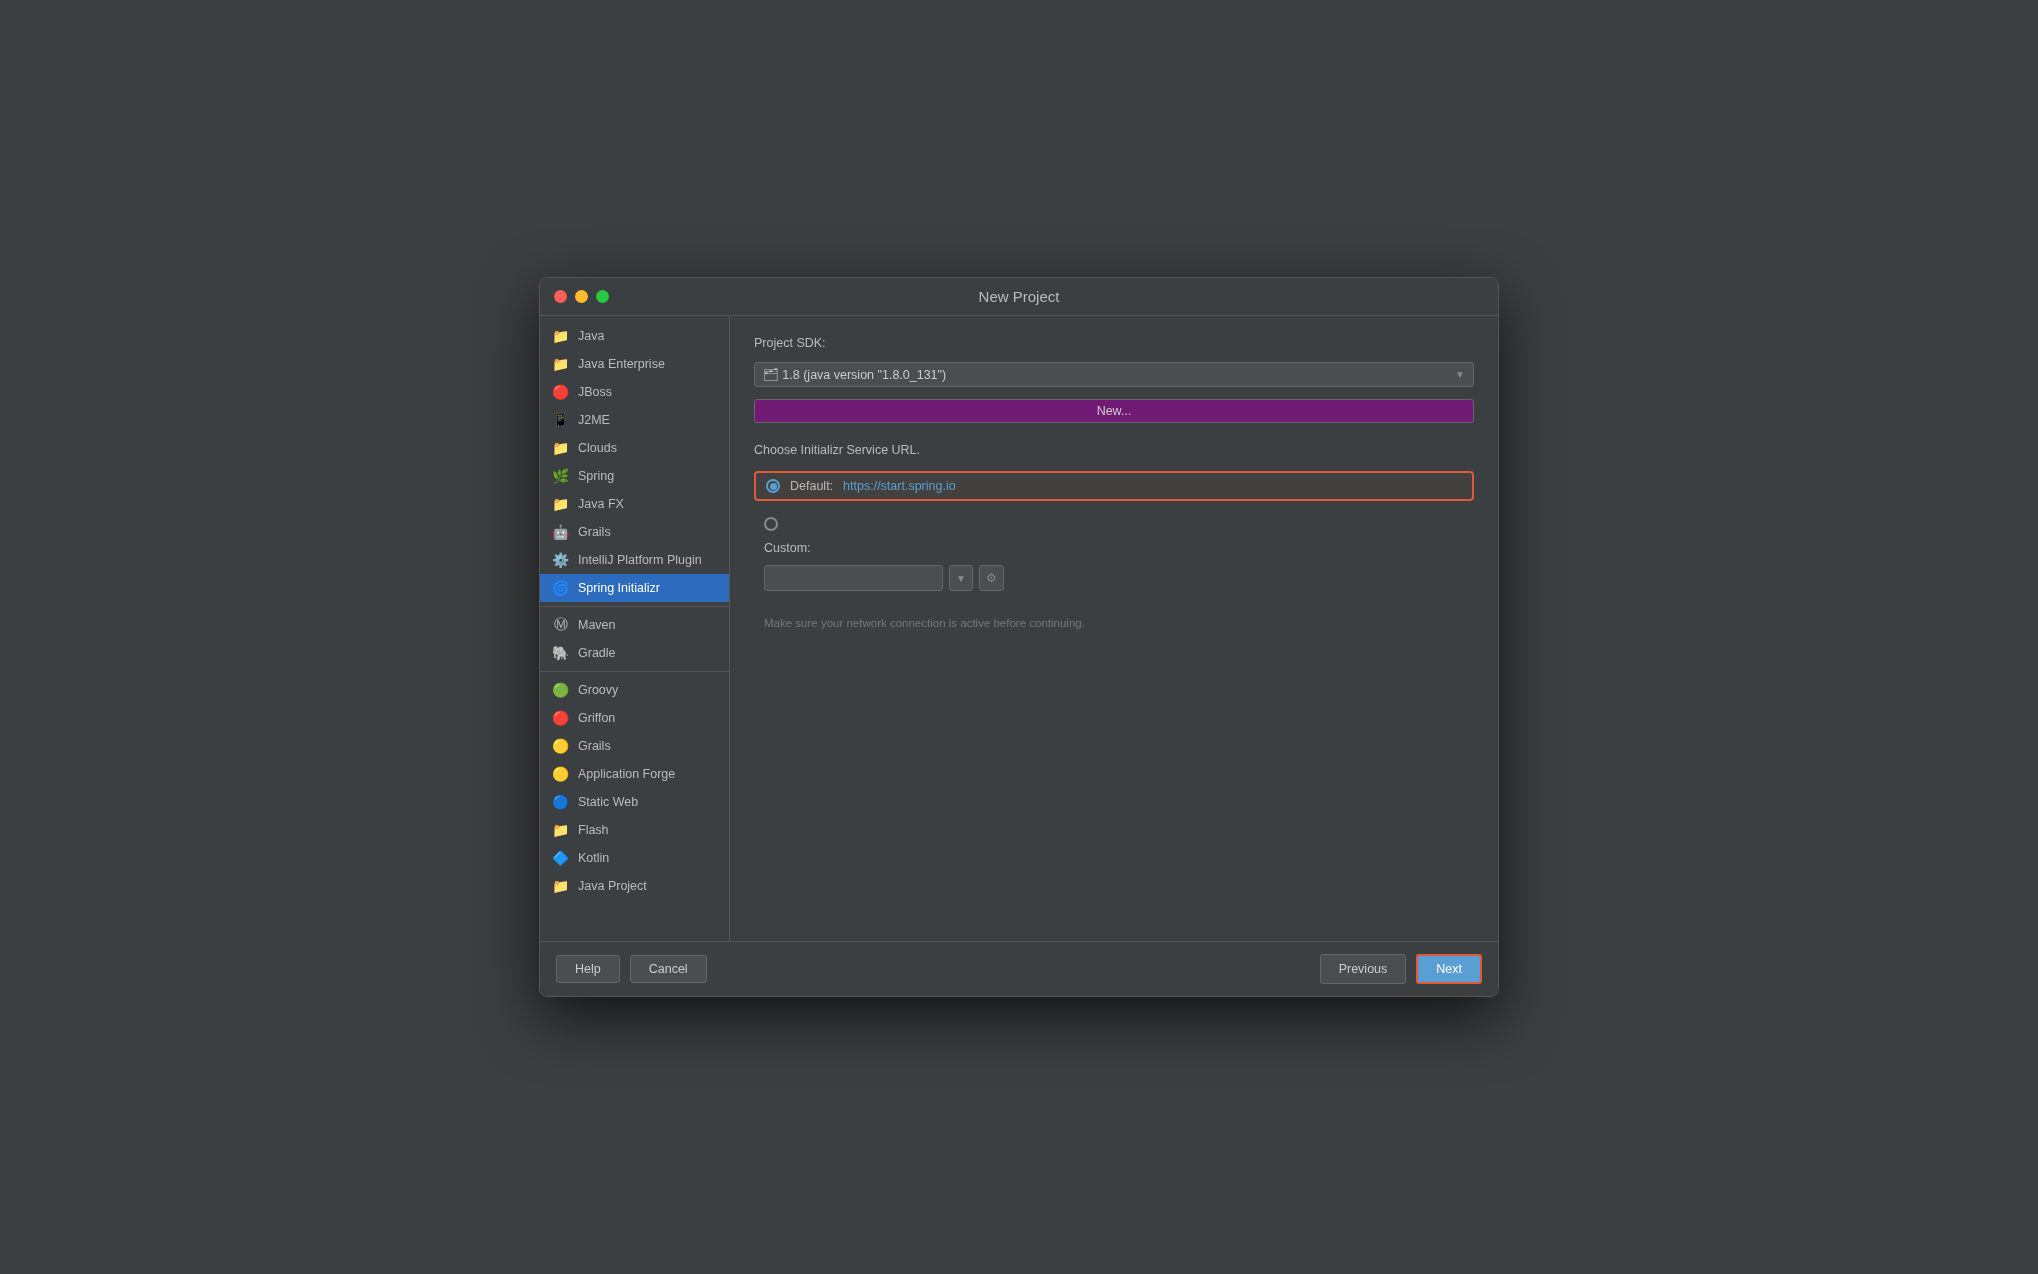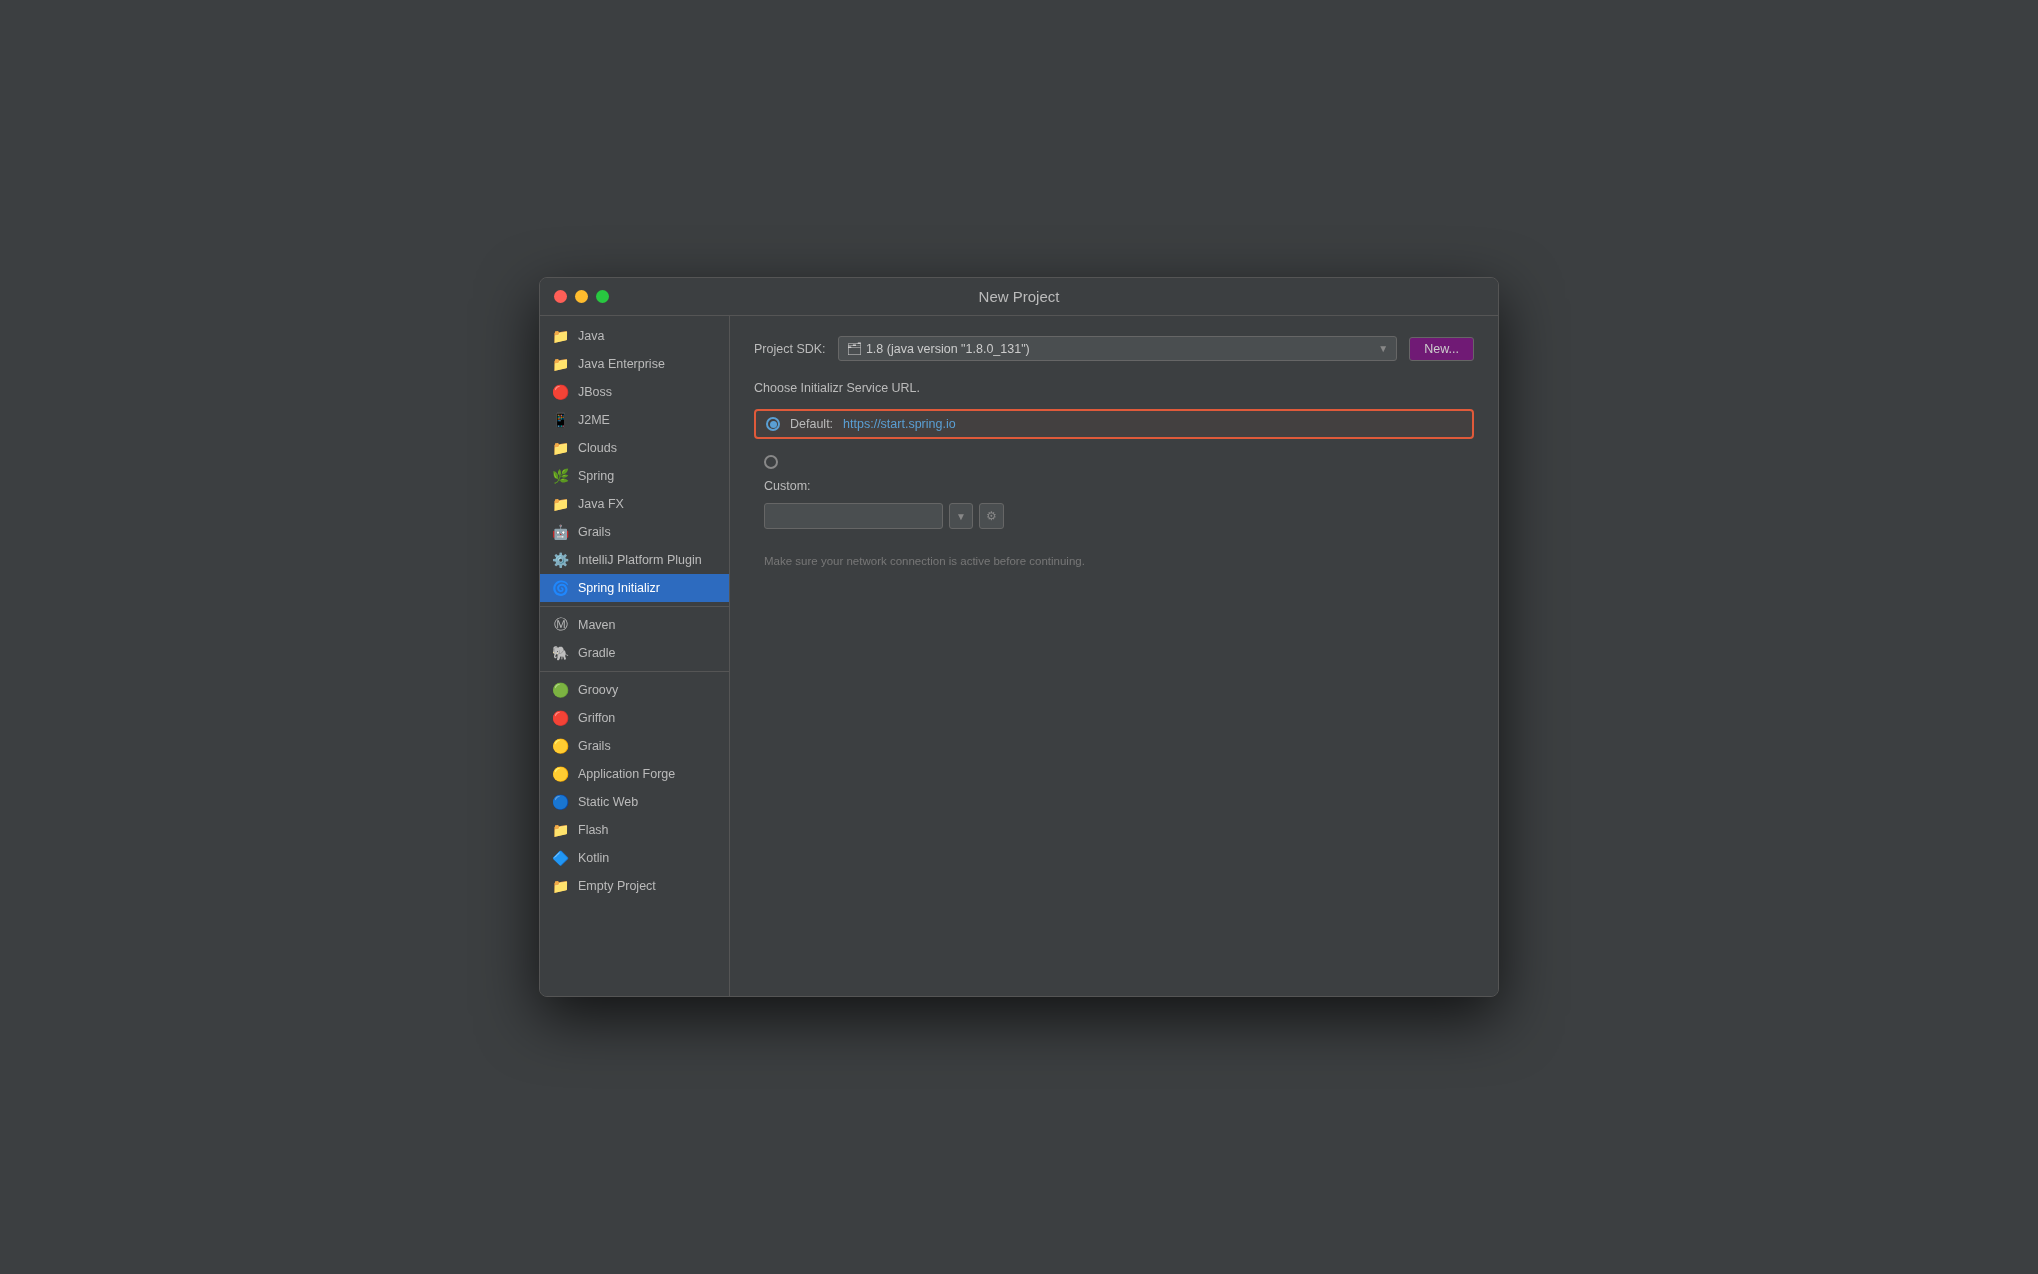--- a/index.html
+++ b/index.html
@@ -97,23 +97,23 @@
     
     .content {
       flex: 1;
       background: #3c3f41;
       padding: 20px 24px;
       display: flex;
       flex-direction: column;
     }
     .sdk-row {
       display: flex;
-      align-items: center;
       gap: 12px;
       margin-bottom: 20px;
+      flex-direction: column;
     }
     .sdk-label {
       color: #bbb;
       font-size: 12.5px;
       white-space: nowrap;
     }
     .sdk-dropdown {
       flex: 1;
       background: #4a4e50;
       border: 1px solid #666;
@@ -371,21 +371,21 @@
       <div class="sidebar-item">
         <span class="sidebar-icon">📁</span>
         <span>Flash</span>
       </div>
       <div class="sidebar-item">
         <span class="sidebar-icon">🔷</span>
         <span>Kotlin</span>
       </div>
       <div class="sidebar-item">
         <span class="sidebar-icon">📁</span>
-        <span>Empty Project</span>
+        <span>Java Project</span>
       </div>
     </div>
 
     <div class="content">
 
       <div class="sdk-row">
         <span class="sdk-label">Project SDK:</span>
         <div class="sdk-dropdown">
           <span>🗂 1.8 (java version "1.8.0_131")</span>
           <span class="sdk-dropdown-arrow">▼</span>
@@ -410,13 +410,22 @@
           <button class="custom-settings-btn">⚙</button>
         </div>
       </div>
 
       <div class="hint-text">Make sure your network connection is active before continuing.</div>
 
       <div class="spacer"></div>
     </div>
   </div>
 
+  <div class="footer">
+    <button class="footer-btn">Help</button>
+    <button class="footer-btn">Cancel</button>
+    <div class="footer-spacer"></div>
+    <div class="footer-right">
+      <button class="footer-prev-btn">Previous</button>
+      <button class="footer-next-btn">Next</button>
+    </div>
+  </div>
 </div>
 
 </body></html>

